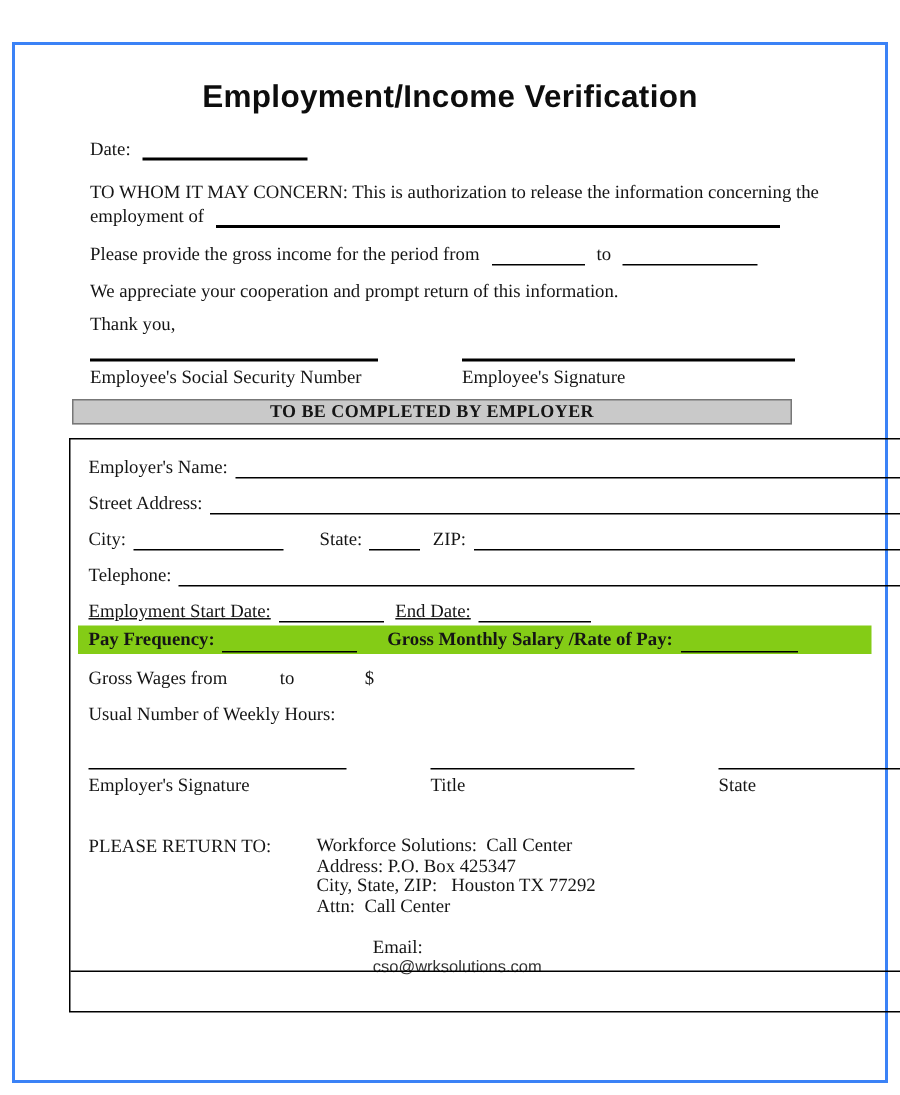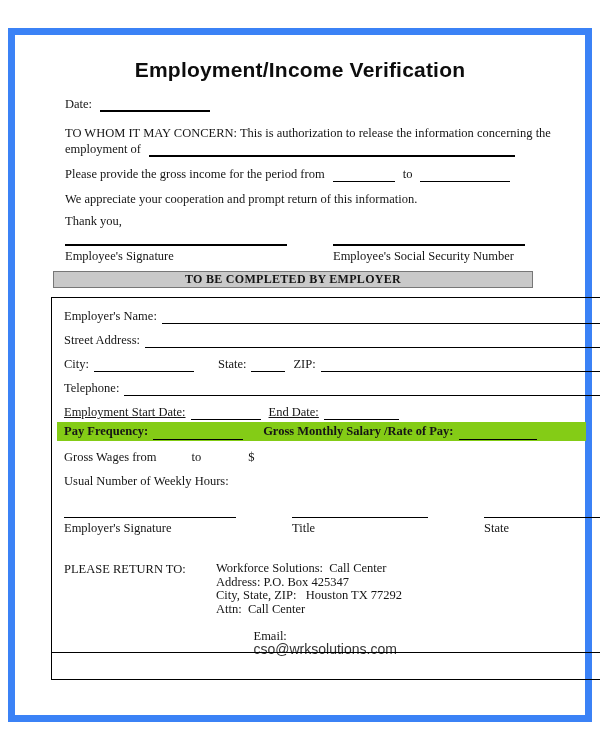--- a/index.html
+++ b/index.html
@@ -9,21 +9,21 @@
     width: 600px; height: 730px;
     background: #ffffff;
     font-family: "Liberation Serif", serif;
     font-size: 12.5px;
     color: #151515;
     overflow: hidden;
   }
   .frame {
     position: absolute;
     left: 8px; right: 8px; top: 28px; bottom: 8px;
-    border: 7px solid #3b82f6;
+    border: 2px solid #3b82f6;
   }
   .title {
     font-family: "Liberation Sans", sans-serif;
     font-weight: 700;
     font-size: 21px;
     line-height: 26px;
     text-align: center;
     margin-top: 22px;
     color: #0d0d0d;
     letter-spacing: 0.2px;
@@ -66,21 +66,21 @@
     background: #ffff00;
   }
   .bsig-row { display: flex; justify-content: space-between; margin-top: 28px; }
   .bsig-row .sigcol { border-top-width: 1px; }
   .return-row { display: flex; margin-top: 26px; }
   .return-label { width: 152px; font-weight: 400; line-height: 15px; }
   .addr { flex: 1 1 auto; }
   .aline { line-height: 13.5px; font-size: 12.5px; white-space: pre-wrap; }
   .email {
     font-family: "Liberation Sans", sans-serif;
-    font-size: 14px; color: #333;
+    font-size: 11px; color: #333;
   }
   .bottom-strip {
     position: absolute; left: 0; right: 0; bottom: 0;
     height: 27px; border-top: 1px solid #000;
   }
 </style>
 </head>
 <body>
 
 <div class="page">
@@ -116,25 +116,25 @@
 
     <div class="row mt9">
       <span>We appreciate your cooperation and prompt return of this information.</span>
     </div>
 
     <div class="row mt6">
       <span>Thank you,</span>
     </div>
 
     <div class="sig-row">
+      <div class="sigcol w192">
+        <div class="siglabel">Employee's Social Security Number</div>
+      </div>
       <div class="sigcol w222">
         <div class="siglabel">Employee's Signature</div>
-      </div>
-      <div class="sigcol w192">
-        <div class="siglabel">Employee's Social Security Number</div>
       </div>
     </div>
 
     <div class="banner" style="background: rgb(201, 201, 201);">
       <span>TO BE COMPLETED BY EMPLOYER</span>
     </div>
 
     <div class="box">
 
       <div class="brow">

